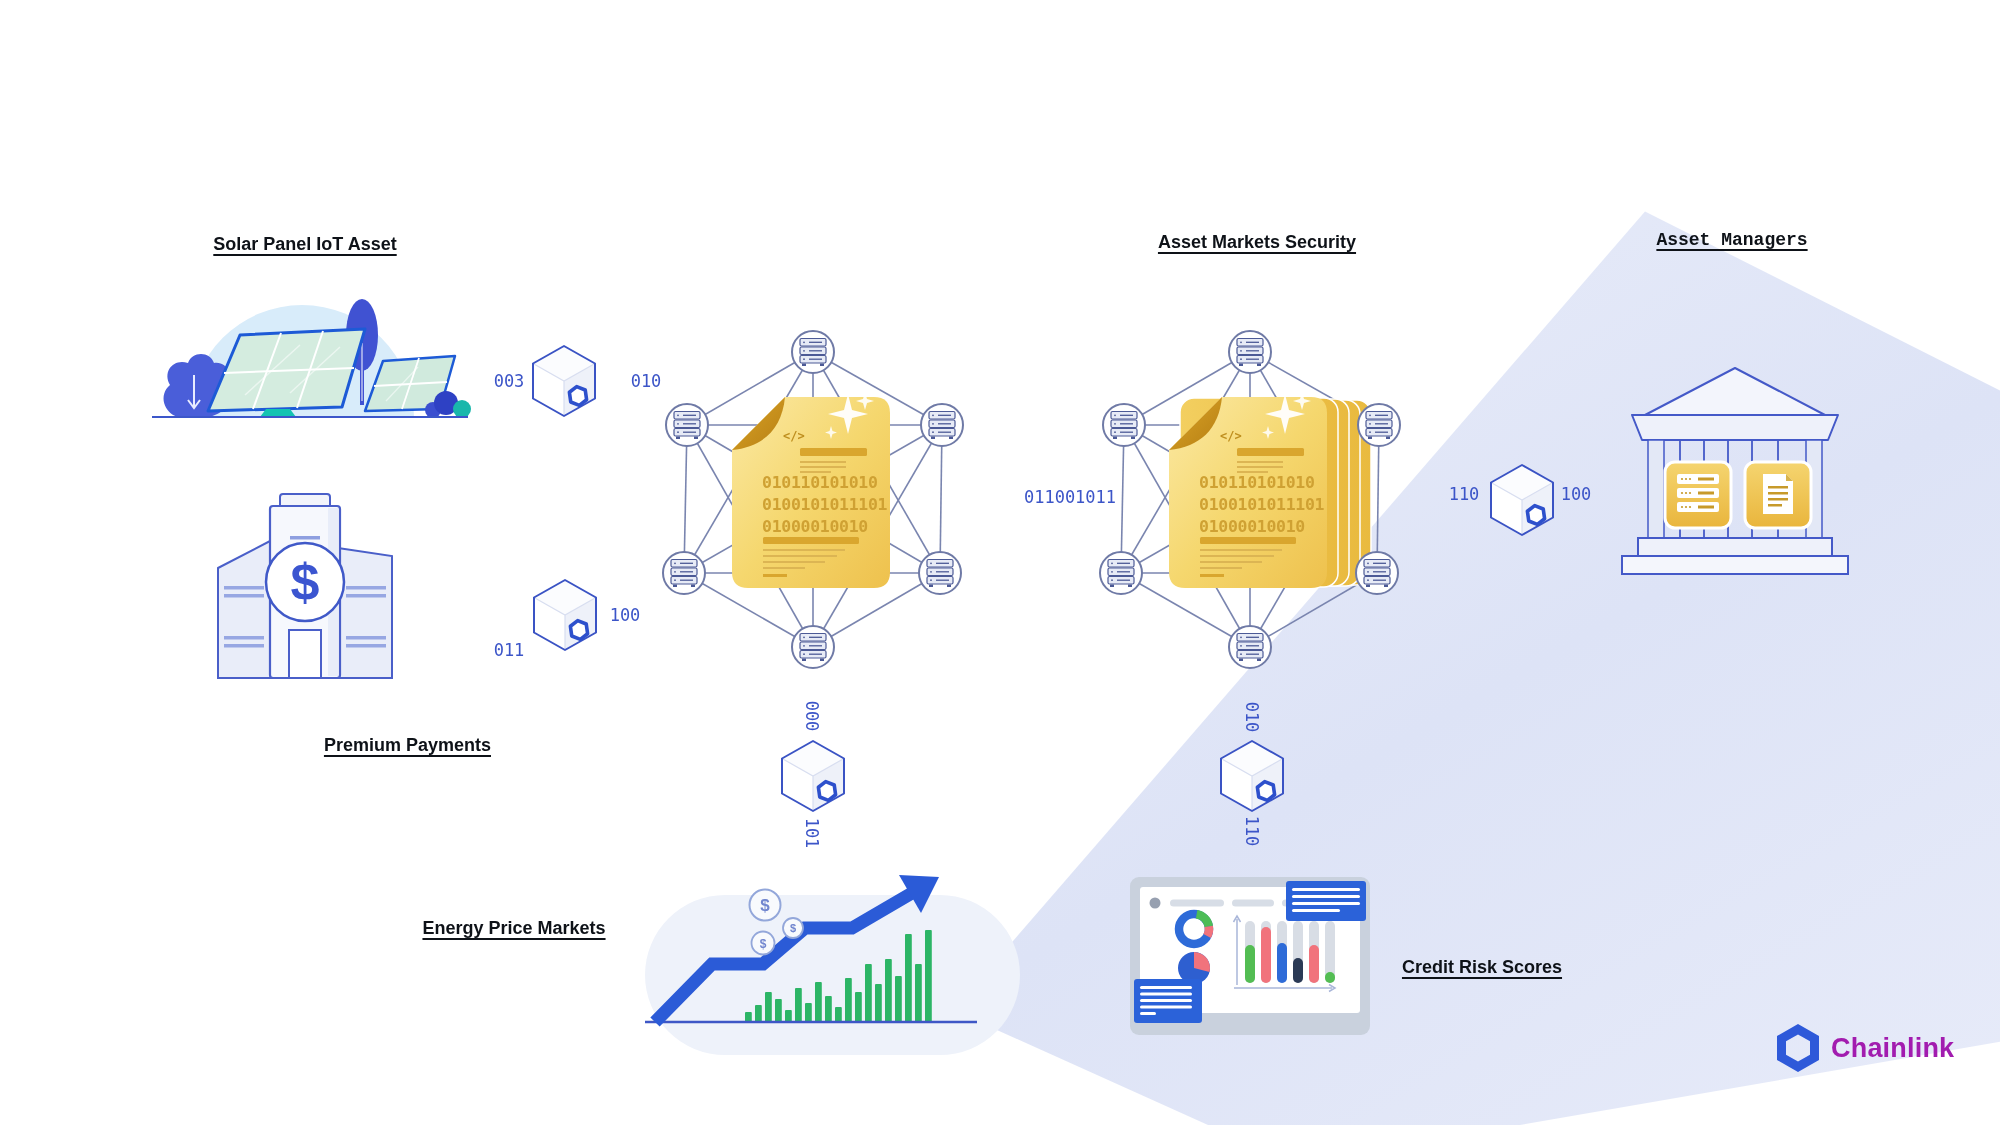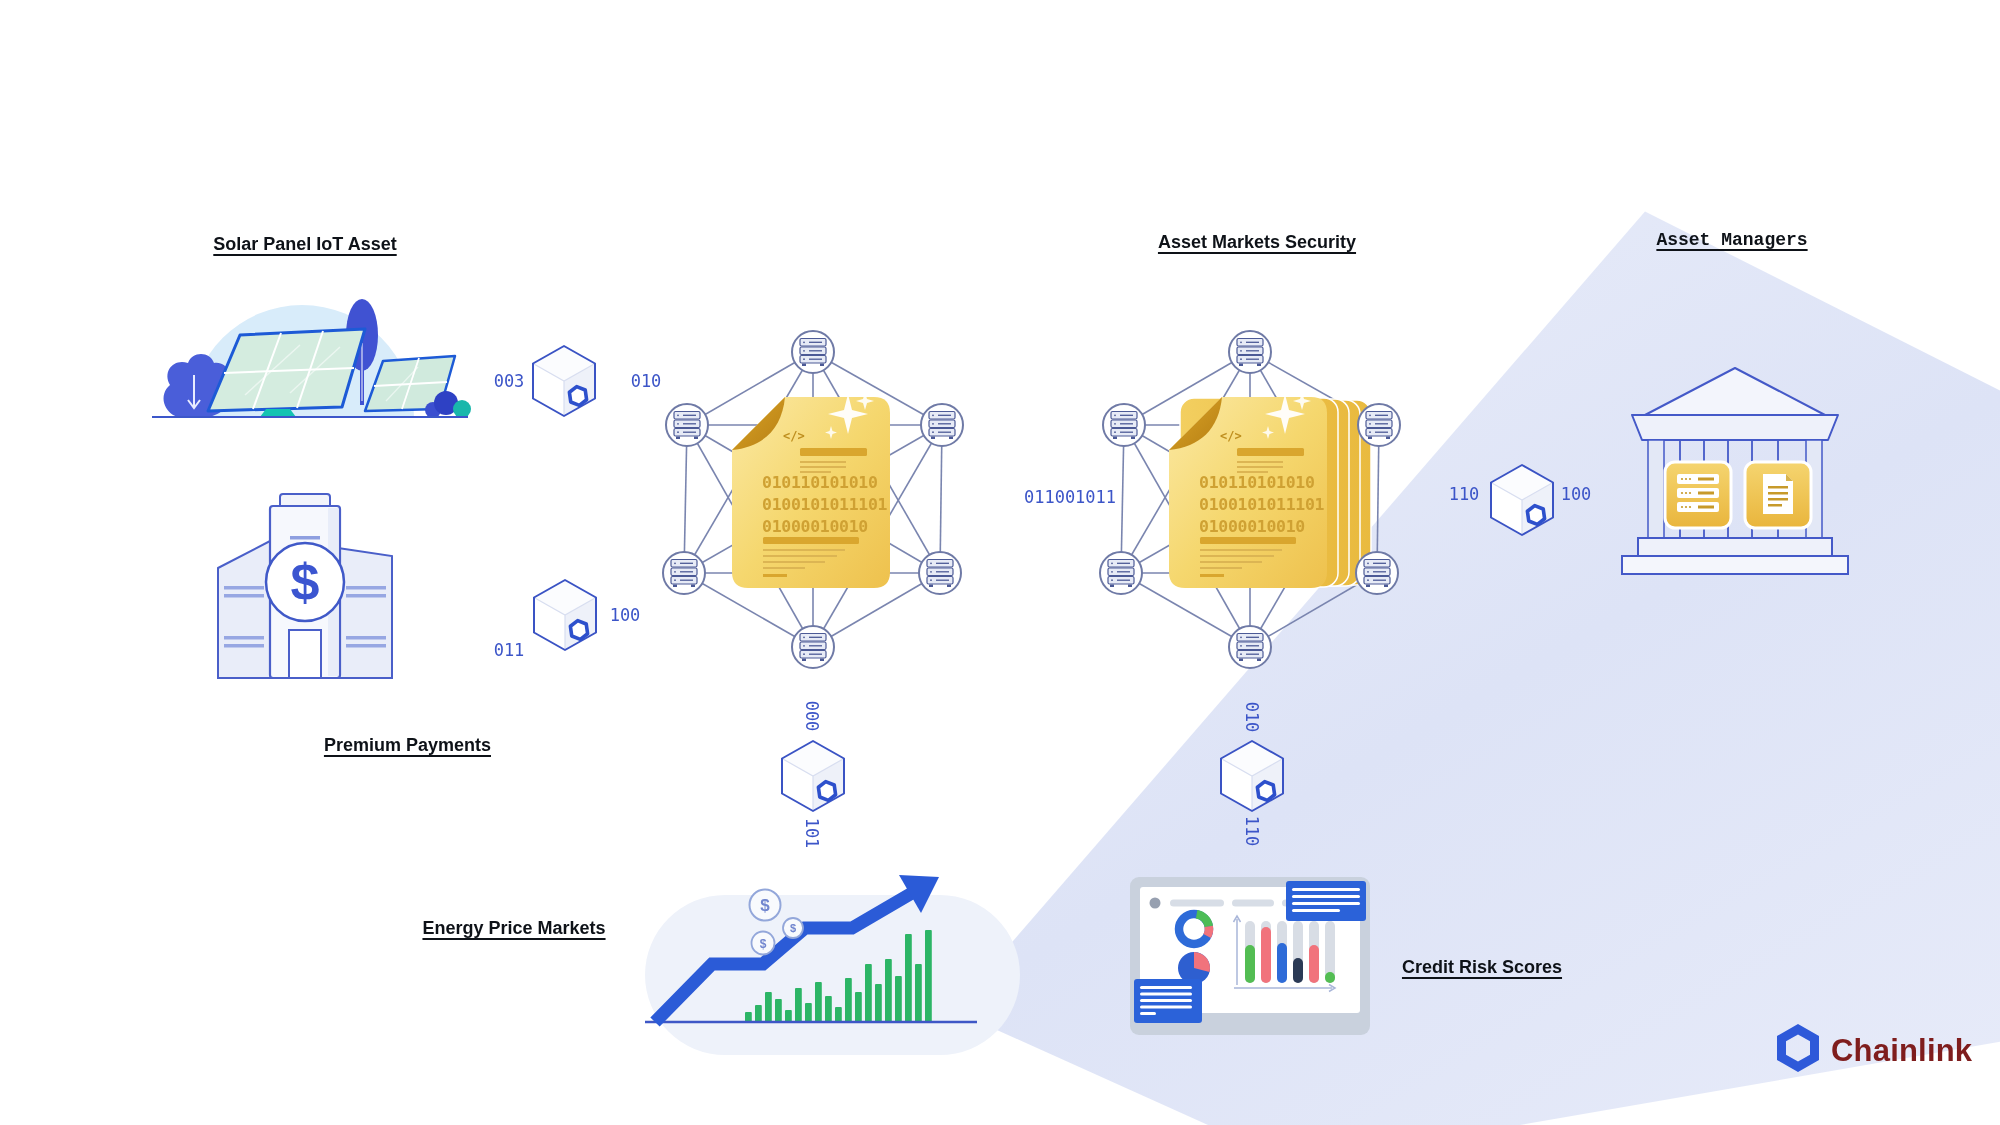--- a/index.html
+++ b/index.html
@@ -21,21 +21,21 @@
     font-size:18px; font-weight:bold; color:#0e1218; line-height:1.38;
     text-decoration:underline; text-decoration-thickness:2px; text-underline-offset:4px;
   }
   .binary {
     position:absolute; transform:translate(-50%,-50%); white-space:nowrap;
     font-family:"DejaVu Sans Mono",monospace; font-size:17px; font-weight:500; color:#3c55c8;
   }
   .binary.vert { transform:translate(-50%,-50%) rotate(90deg); }
   .wordmark {
     position:absolute; left:1831px; top:1033px;
-    font-size:31px; font-weight:bold; color:#7f1d1d; letter-spacing:0.2px;text-align:center;
+    font-size:27px; font-weight:bold; color:#a21caf; letter-spacing:0.2px;text-align:center;
   }
   .art { position:absolute; left:0; top:0; }
   .mono-gold { font-family:"DejaVu Sans Mono",monospace; font-weight:bold; fill:#cfa133; font-size:16.5px; letter-spacing:-0.3px; }
   .doc-code { font-family:"DejaVu Sans Mono",monospace; font-weight:bold; fill:#bf8f1f; font-size:12px; }
   .coin-dollar { font-family:"Liberation Sans",sans-serif; fill:#7186cf; font-weight:bold; }
   .bldg-dollar { font-family:"Liberation Sans",sans-serif; font-weight:bold; fill:#3b55d0; font-size:52px; }
 </style>
 </head>
 <body>
 

